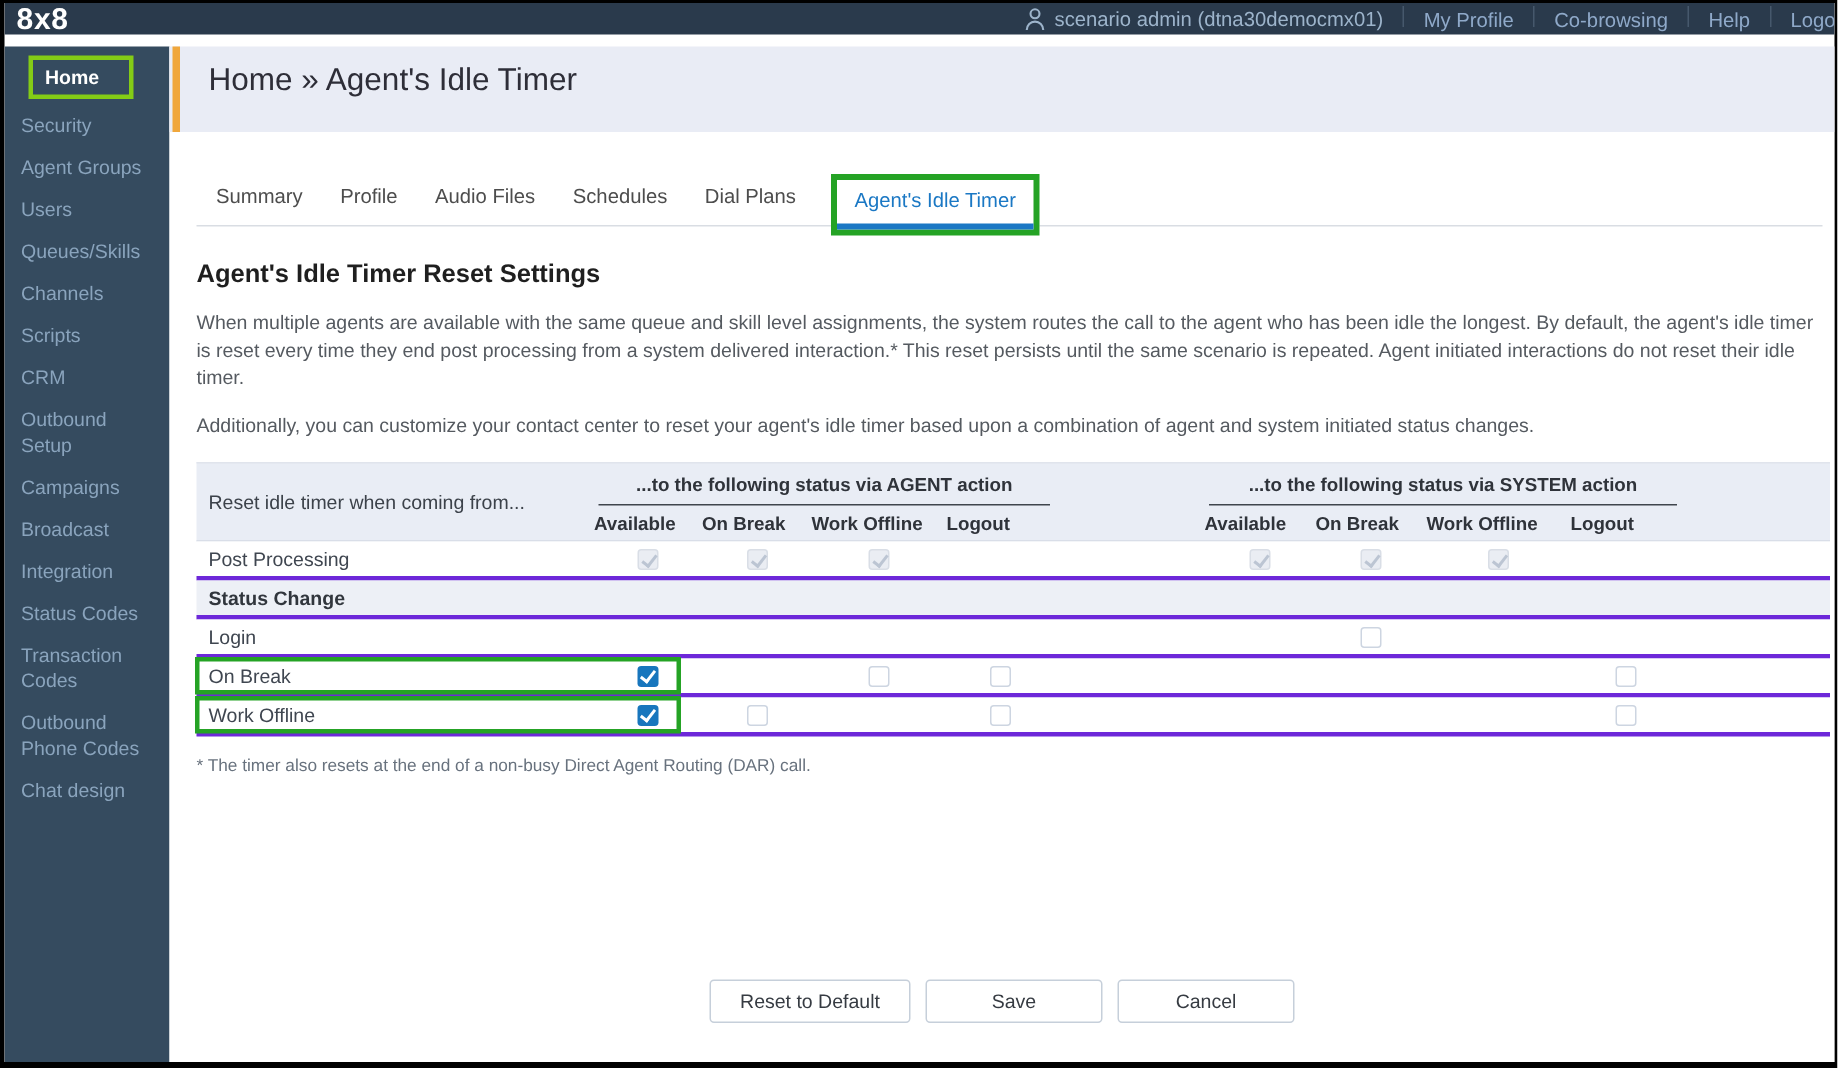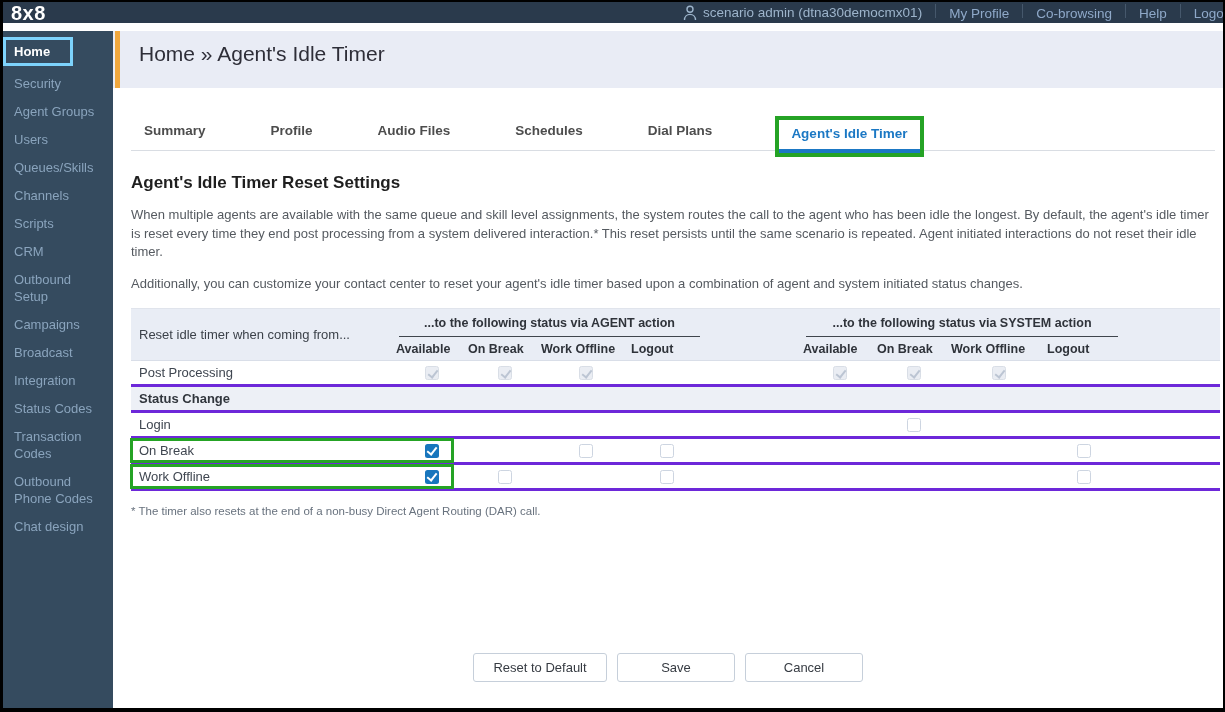--- a/index.html
+++ b/index.html
@@ -17,30 +17,30 @@
     font-size:13.5px;color:#9db4cb;white-space:nowrap;}
   .tb-user{display:flex;align-items:center;cursor:pointer;}
   .tb-user svg{margin-right:6px;}
   .tb-sep{width:1px;height:14px;background:#46586c;margin:0 13px;display:inline-block;}
   .tb-link{color:#8fa9c9;cursor:pointer;}
   
   .sidebar{position:absolute;top:29px;left:0;width:110px;bottom:0;background:#354b5f;
     padding-top:6px;overflow:hidden;}
   .sb-item{padding:0 6px 0 11px;margin-bottom:11px;font-size:13px;line-height:17px;
     color:#8aa4bd;cursor:pointer;}
-  .sb-item.active{display:inline-block;border:3px solid #7dd3fc;padding:3px 20px 3px 8px;
-    margin-left:0;margin-bottom:9px;color:#fff;font-weight:bold;}
+  .sb-item.active{display:inline-block;border:3px solid #84cc16;padding:3px 20px 3px 8px;
+    margin-left:16px;margin-bottom:9px;color:#fff;font-weight:bold;}
   
   .main{position:absolute;top:29px;left:110px;right:0;bottom:0;background:#fff;}
   .breadcrumb-bar{position:relative;height:57px;background:#e9ecf5;}
   .accent{position:absolute;left:2px;top:0;width:5px;height:100%;background:#f0a73c;}
   .breadcrumb{position:absolute;left:26px;top:11px;font-size:21px;font-weight:500;color:#2e2e38;}
   
-  .tabs{display:flex;align-items:flex-end;gap:61px;margin:28px 8px 0 18px;padding-left:11px;
-    border-bottom:1px solid #d9dde3;font-size:13.5px;color:#4d4d4d;font-weight:bold;}
+  .tabs{display:flex;align-items:flex-end;gap:21px;margin:28px 8px 0 18px;padding-left:11px;
+    border-bottom:1px solid #d9dde3;font-size:13.5px;color:#4d4d4d;}
   .tab{padding:6px 2px 12px;cursor:pointer;}
   .tab.active{border:4px solid #25a325;padding:6px 12px 0;margin-bottom:-7px;color:#1b78c4;
     background:#fff;position:relative;z-index:1;}
   .tab-underline{height:4px;background:#1b78c4;margin:8px -12px 0;}
   
   .content{margin:0 8px 0 18px;}
   h2.page-heading{margin:22px 0 0;font-size:17px;color:#1f1f1f;}
   p.desc{margin:13px 0 0;font-size:13px;line-height:18.5px;color:#555a60;max-width:1088px;}
   
   .idle-table{margin-top:15px;width:1089px;}

